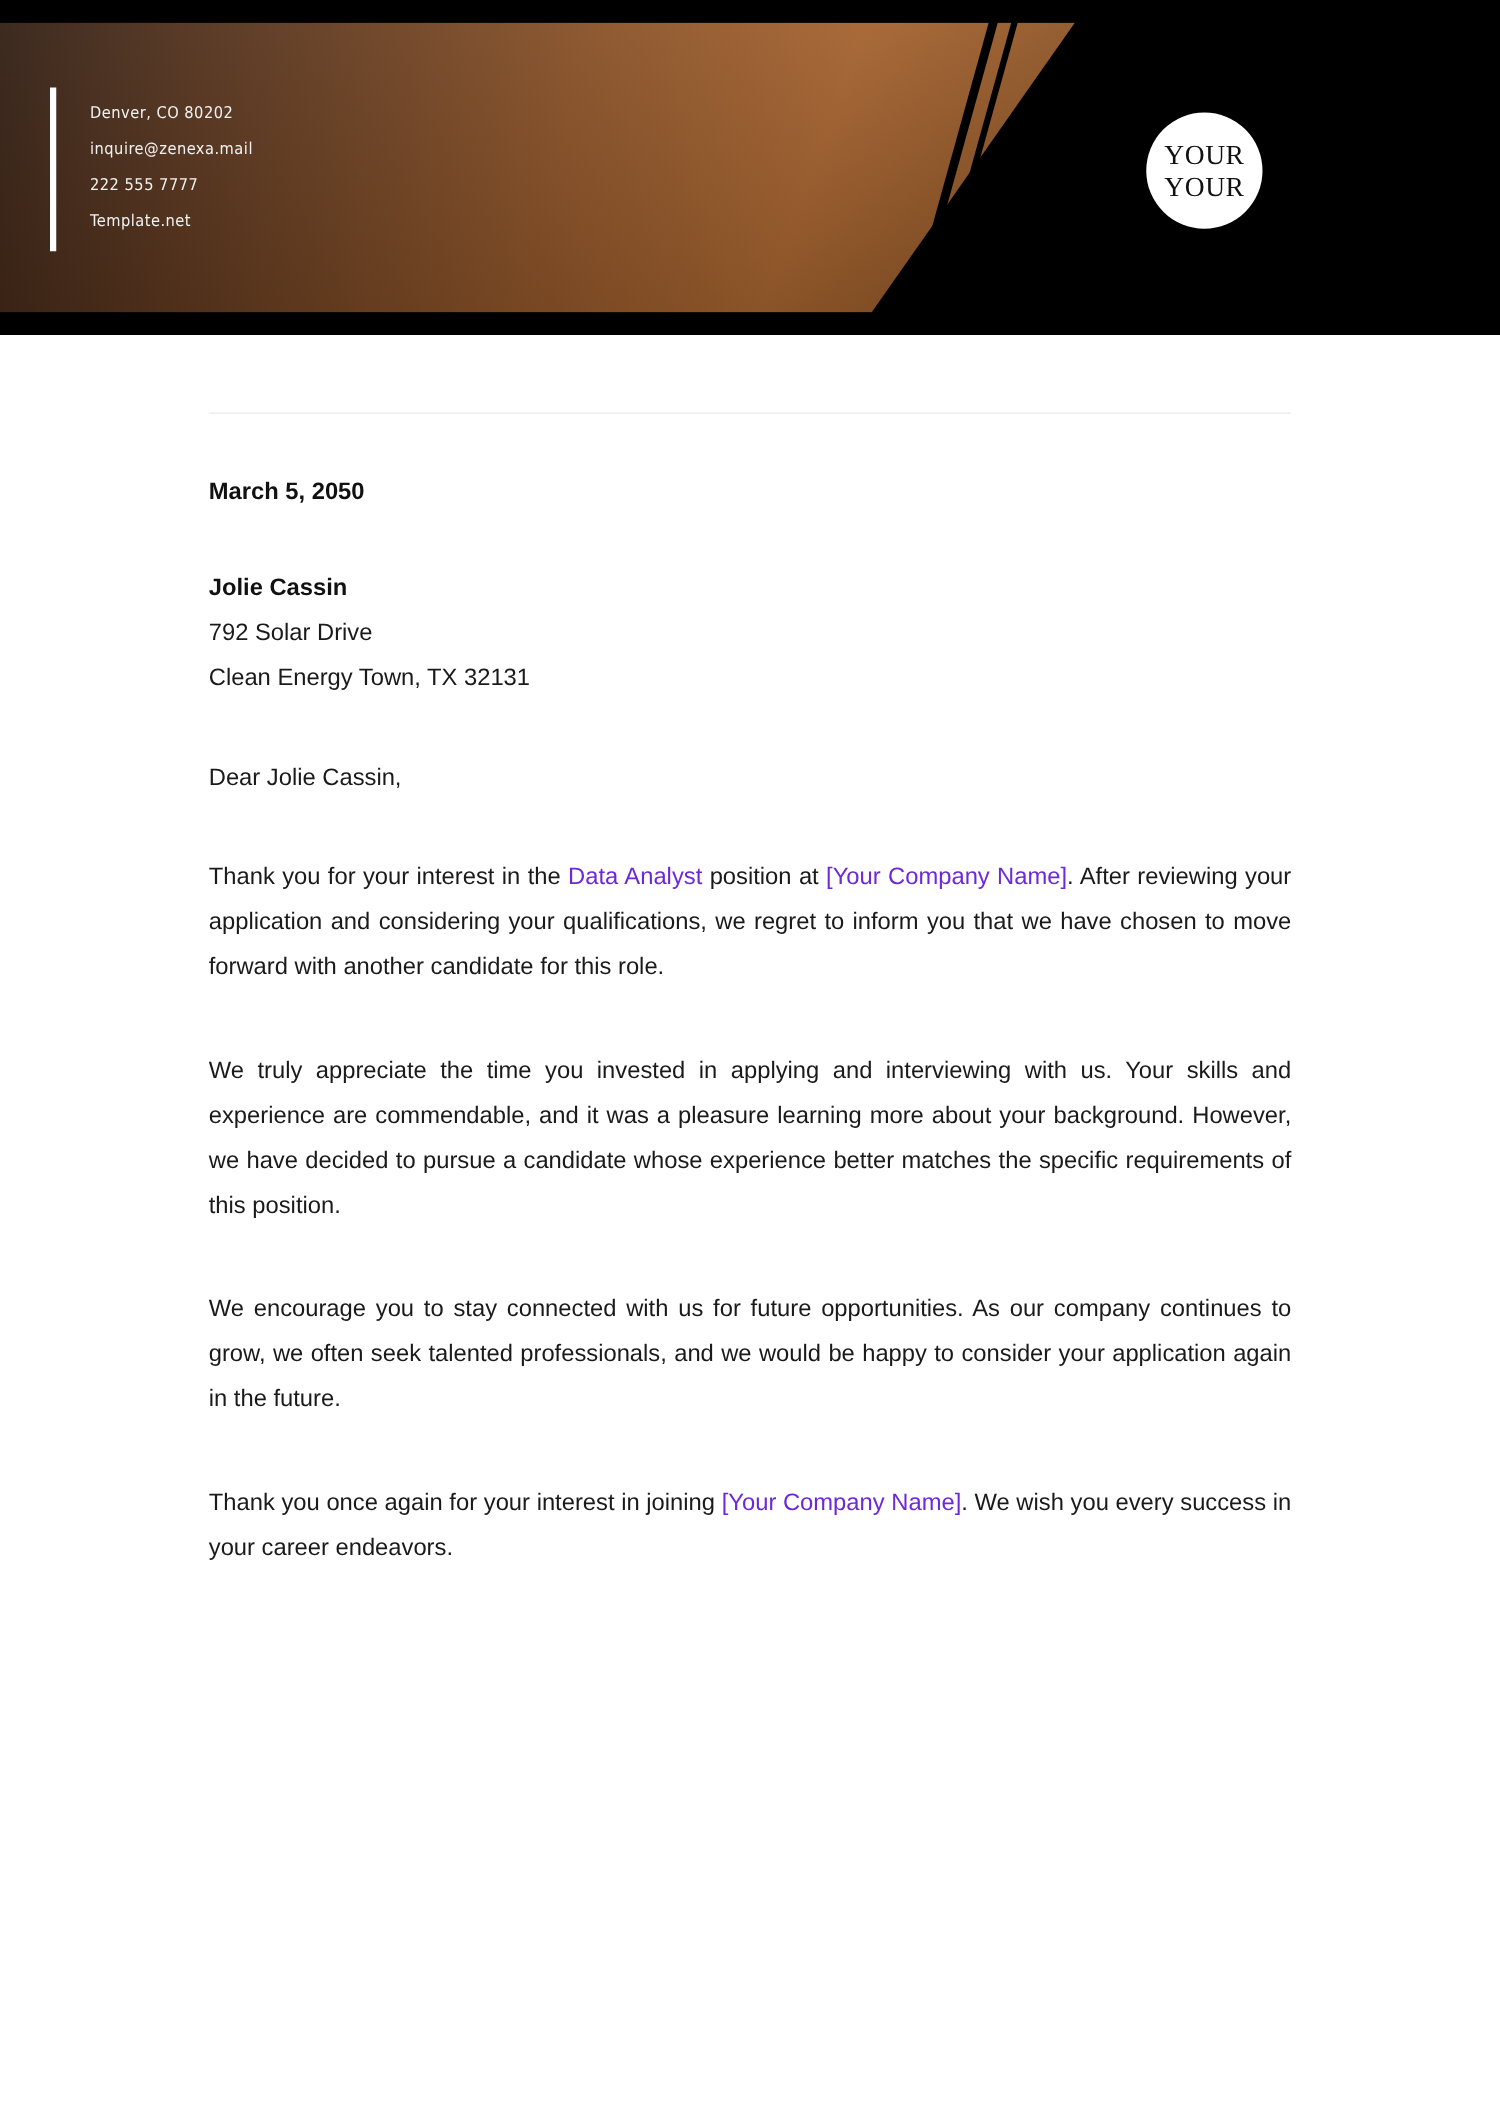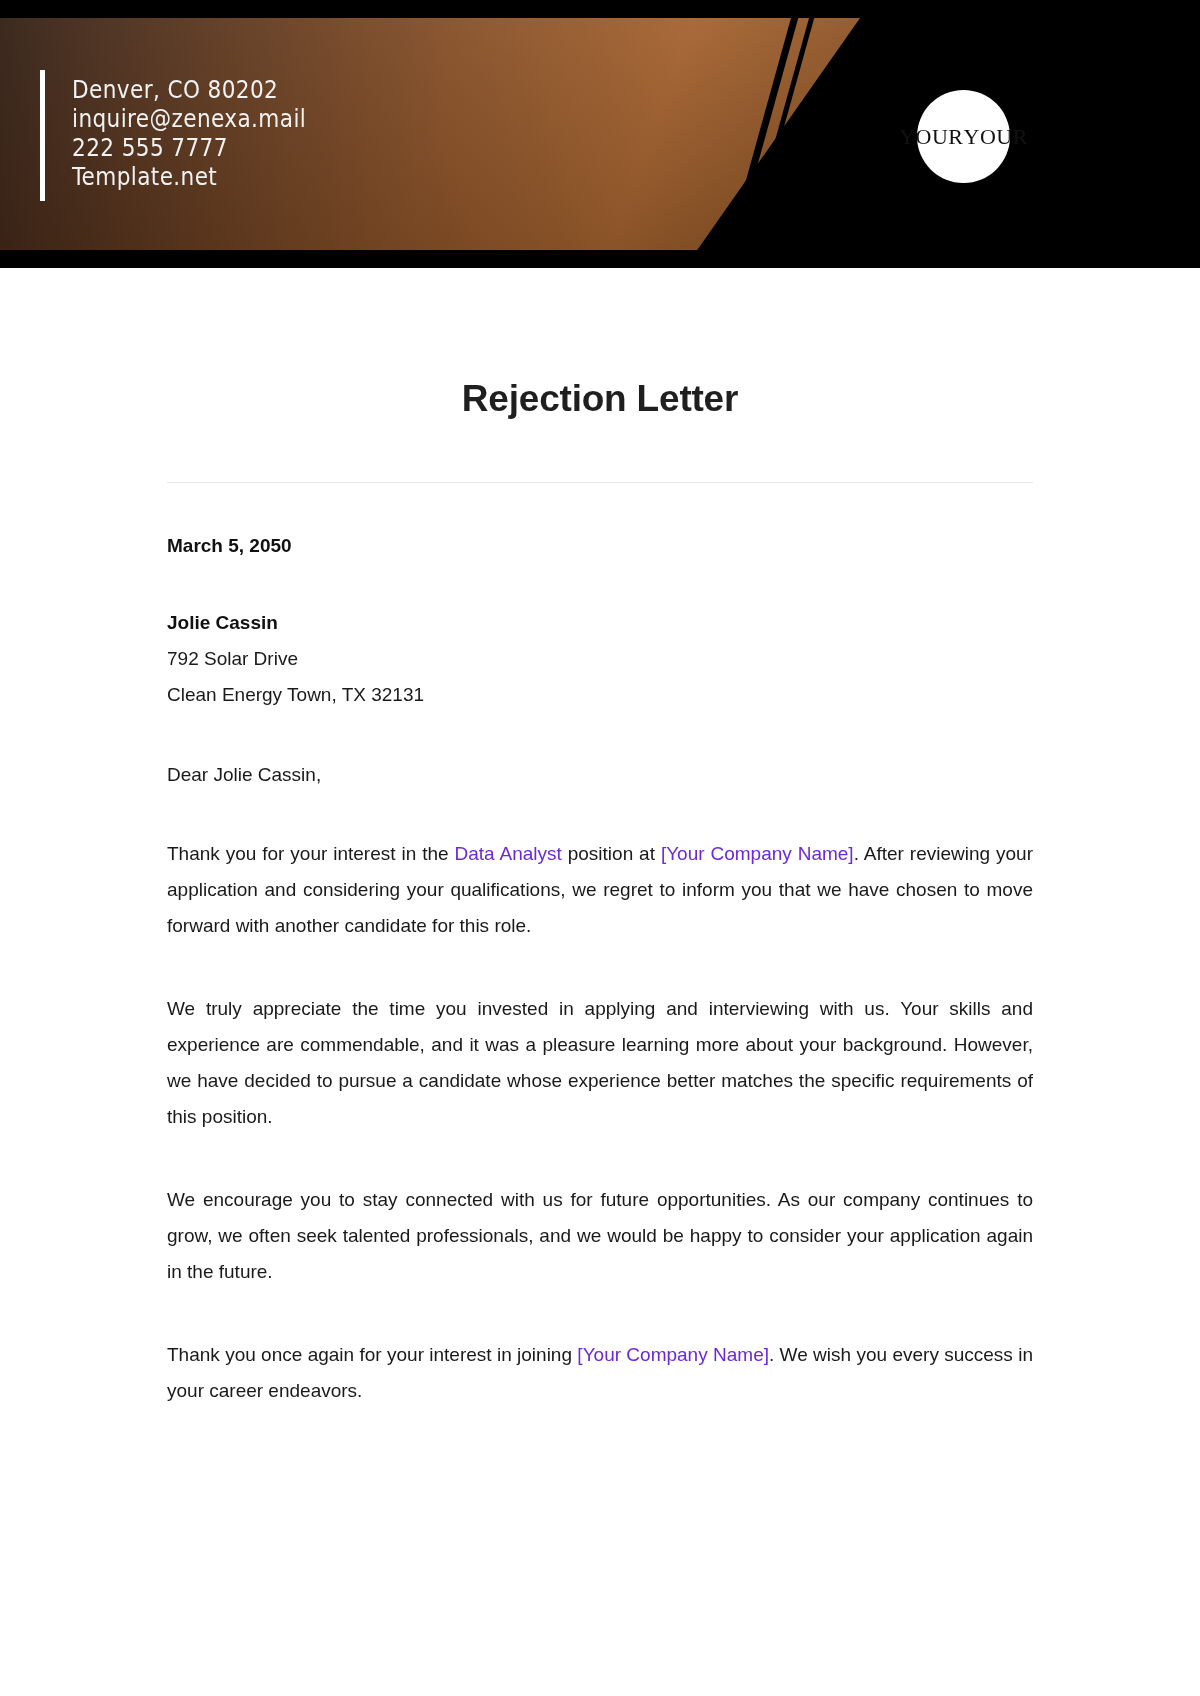--- a/index.html
+++ b/index.html
@@ -51,36 +51,36 @@
     width:5px; height:131px;
     background:#ffffff;
   }
   .contact {
     position:absolute;
     left:72px; top:76px;
     width:420px;
   }
   .contact-line {
     font-family:"DejaVu Sans Condensed","Liberation Sans", sans-serif;
-    font-size:24px;
+    font-size:13px;
     line-height:29px;
     letter-spacing:0.4px;
     color:#f2f2f2;
     font-weight:300;
     white-space:nowrap;
   }
 
   .logo-badge {
     position:absolute;
     left:917px; top:90px;
     width:93px; height:93px;
     border-radius:50%;
     background:#ffffff;
     display:flex;
-    flex-direction:row;
+    flex-direction:column;
     align-items:center;
     justify-content:center;
   }
   .logo-line {
     font-family:"Liberation Serif", serif;
     font-size:22px;
     line-height:26px;
     color:#111111;
     letter-spacing:0.5px;
   }
@@ -168,21 +168,20 @@
   </div>
 
   <div class="logo-badge">
     <div class="logo-line">YOUR</div>
     <div class="logo-line">YOUR</div>
   </div>
 </div>
 
 <div class="letter">
 
-  <div class="title">Rejection Letter</div>
 
   <div class="divider"></div>
 
   <div class="content">
 
     <div class="date">March 5, 2050</div>
 
     <div class="recipient">
       <div class="recipient-name">Jolie Cassin</div>
       <div class="recipient-line">792 Solar Drive</div>

